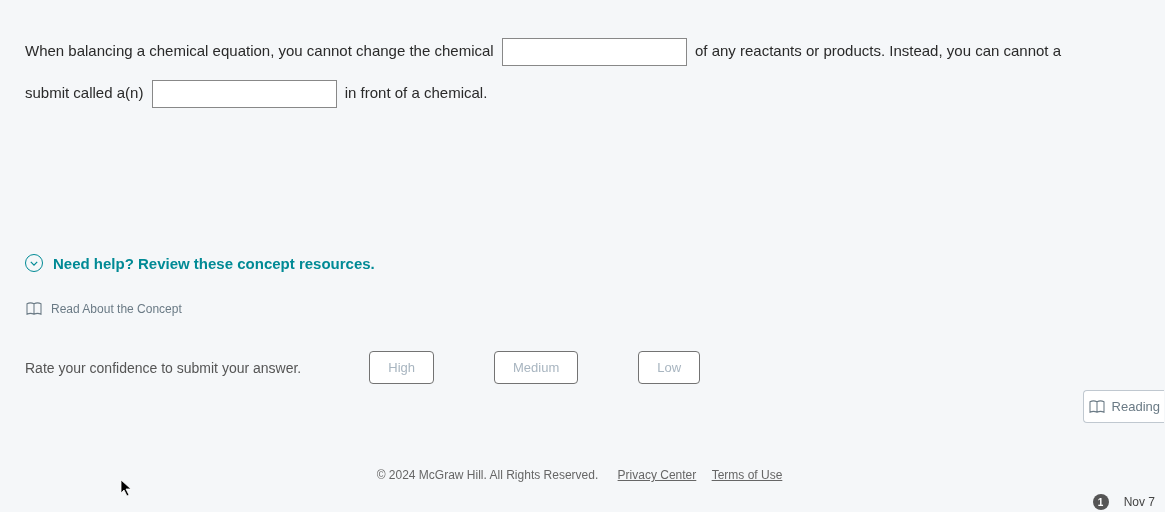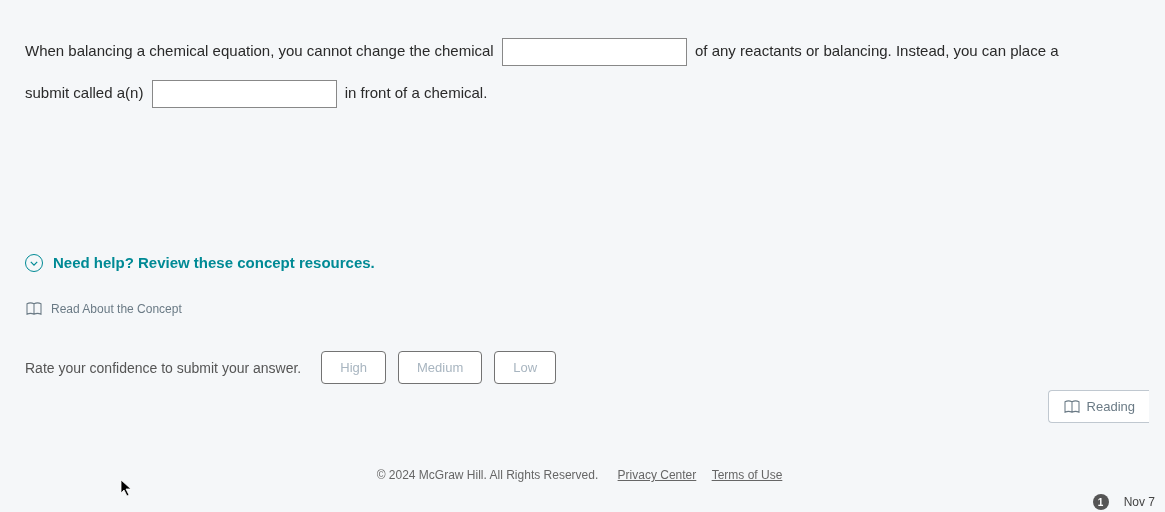--- a/index.html
+++ b/index.html
@@ -36,20 +36,21 @@
       margin: 0 4px;
       padding: 2px 4px;
       font-size: 14px;
     }
     .help-section {
       margin-top: 120px;
       padding: 0 25px;
     }
     .help-header {
       display: flex;
+      align-items: center;
       color: #008a95;
       font-weight: bold;
       font-size: 15px;
       cursor: pointer;
     }
     .chevron-circle {
       width: 18px;
       height: 18px;
       border: 1.5px solid #008a95;
       border-radius: 50%;
@@ -79,39 +80,40 @@
       width: 100%;
       height: 100%;
     }
     .rate-section {
       margin-top: 35px;
       padding: 0 25px;
       display: flex;
       align-items: center;
       color: #555;
       font-size: 14px;
+      gap: 48px;
     }
     .rate-btn {
       margin-left: 12px;
       padding: 8px 18px;
       border: 1px solid #737373;
       background: #fff;
       border-radius: 4px;
       color: #a8b5c0;
       font-size: 13px;
       cursor: pointer;
     }
     .rate-btn:first-of-type {
       margin-left: 20px;
     }
     .reading-btn {
       position: absolute;
-      right: 16px;
+      right: 1px;
       top: 390px;
-      padding: 8px 14px;
+      padding: 8px 4px;
       border: 1px solid #c0c8d0;
       border-right: none;
       background: #fff;
       border-radius: 4px 0 0 4px;
       color: #6a7a85;
       font-size: 13px;
       display: flex;
       align-items: center;
       cursor: pointer;
     }
@@ -162,21 +164,21 @@
       font-size: 18px;
       color: #000;
     }
   </style>
 </head>
 <body>
 
 <div class="question-area">
   <span class="question-text">When balancing a chemical equation, you cannot change the chemical</span>
   <input type="text" class="fill-blank" value="" style="">
-  <span class="question-text">of any reactants or balancing. Instead, you can place a</span>
+  <span class="question-text">of any reactants or products. Instead, you can cannot a</span>
   <br>
   <span class="question-text">submit called a(n)</span>
   <input type="text" class="fill-blank" value="" style="">
   <span class="question-text">in front of a chemical.</span>
 </div>
 
 <div class="help-section">
   <div class="help-header">
     <span class="chevron-circle">
       <svg viewBox="0 0 10 6" width="8" height="5">

